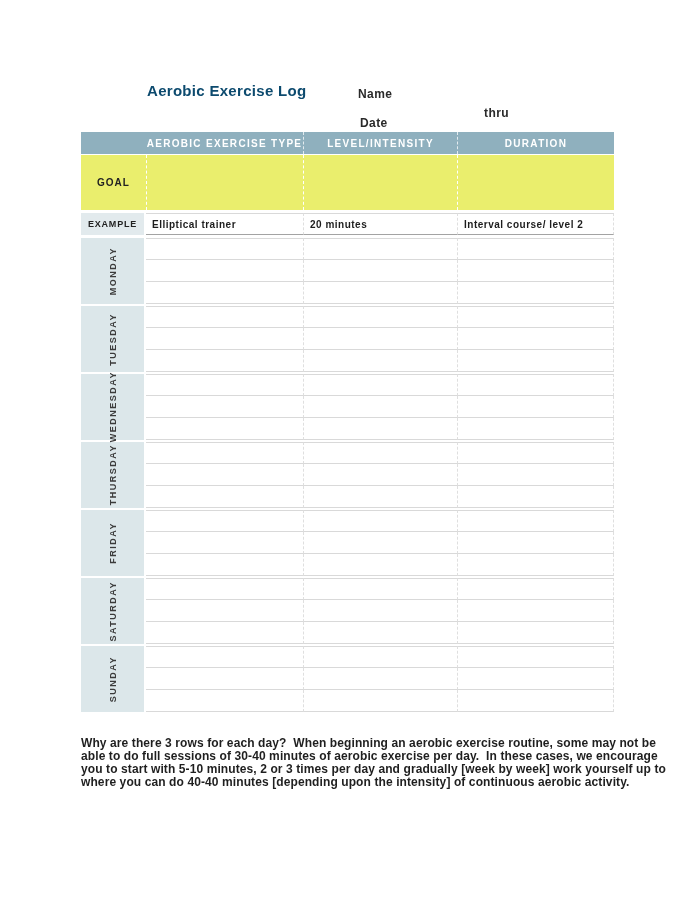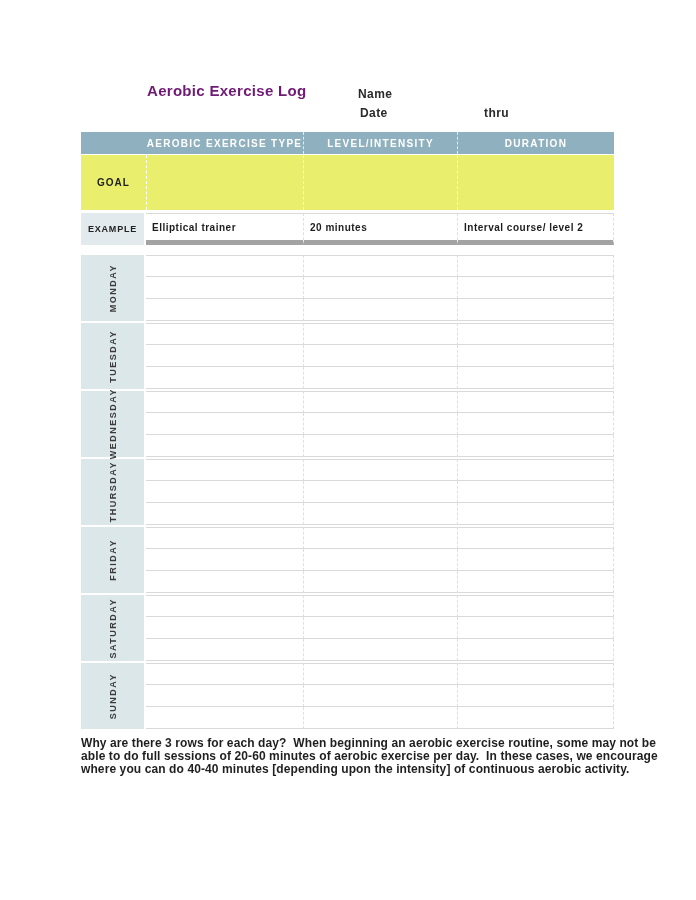--- a/index.html
+++ b/index.html
@@ -11,30 +11,30 @@
   .page {
     position: relative;
     width: 696px; height: 900px;
     background: #ffffff;
     overflow: hidden;
   }
 
   
   .doc-title {
     position: absolute; left: 147px; top: 82px;
-    font-size: 15px; font-weight: bold; color: #701a75;
+    font-size: 15px; font-weight: bold; color: #0c4a6e;
     letter-spacing: 0.3px;
   }
   .field-label {
     position: absolute;
     font-size: 12px; font-weight: bold; color: #2a2a2a;
     letter-spacing: 0.4px;
   }
   .name-label { left: 358px; top: 87px; }
-  .date-label { left: 360px; top: 106px; }
+  .date-label { left: 360px; top: 116px; }
   .thru-label { left: 458px; top: 106px; margin-left: 26px; }
 
   
   .log-table { position: absolute; left: 81px; top: 132px; width: 533px; }
 
   .header-row {
     display: grid;
     grid-template-columns: 222px 154px 157px;
     height: 22px;
     background: #8FB0BE;
@@ -57,35 +57,35 @@
   }
   .goal-cell { border-left: 1px dashed #ffffff; }
   .goal-cell.first { border-left: none; display: flex; align-items: center; justify-content: center; }
   .goal-text {
     font-size: 10px; font-weight: bold; color: #222222; letter-spacing: 1px;
   }
 
   .example-row {
     display: grid;
     grid-template-columns: 65px 157px 154px 157px;
-    height: 32px;
-    margin-bottom: 10px;
+    height: 22px;
+    margin-bottom: 3px;
   }
   .example-label-cell {
     background: #E2EAED;
     border-right: 2px solid #ffffff;
     display: flex; align-items: center; justify-content: center;
   }
   .example-label-text {
     font-size: 9px; font-weight: bold; color: #222222; letter-spacing: 0.8px;
   }
   .example-cell {
     background: #ffffff;
     border-top: 1px solid #D9D9D9;
-    border-bottom: 5px solid #a3a3a3;
+    border-bottom: 1px solid #a3a3a3;
     display: flex; align-items: center;
     padding-left: 6px;
     font-size: 10px; font-weight: bold; color: #1d1d1d; letter-spacing: 0.5px;
     white-space: nowrap; overflow: hidden;
   }
   .example-cell.mid, .example-cell.last { border-left: 1px dashed #DFDFDF; }
   .example-cell.last { border-right: 1px dashed #DFDFDF; }
 
   .day-block {
     display: grid;
@@ -262,17 +262,18 @@
       <div class="log-cell last"></div>
       <div class="log-cell"></div>
       <div class="log-cell mid"></div>
       <div class="log-cell last"></div>
     </div>
 
   </div>
 
   <div class="footer-note">
     <div class="footer-line">Why are there 3 rows for each day?  When beginning an aerobic exercise routine, some may not be</div>
-    <div class="footer-line">able to do full sessions of 20-60 minutes of aerobic exercise per day.  In these cases, we encourage</div>
+    <div class="footer-line">able to do full sessions of 30-40 minutes of aerobic exercise per day.  In these cases, we encourage</div>
+    <div class="footer-line">you to start with 5-10 minutes, 2 or 3 times per day and gradually [week by week] work yourself up to</div>
     <div class="footer-line">where you can do 40-40 minutes [depending upon the intensity] of continuous aerobic activity.</div>
   </div>
 
 </div>
 
 </body></html>

